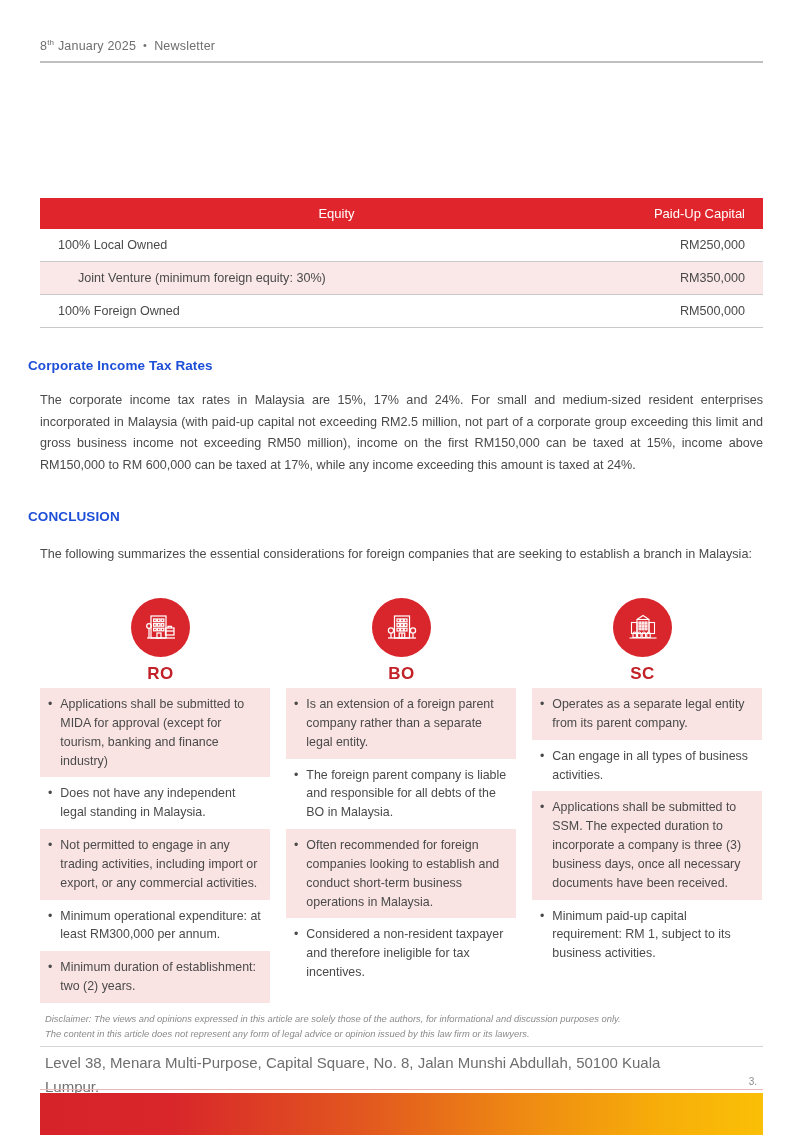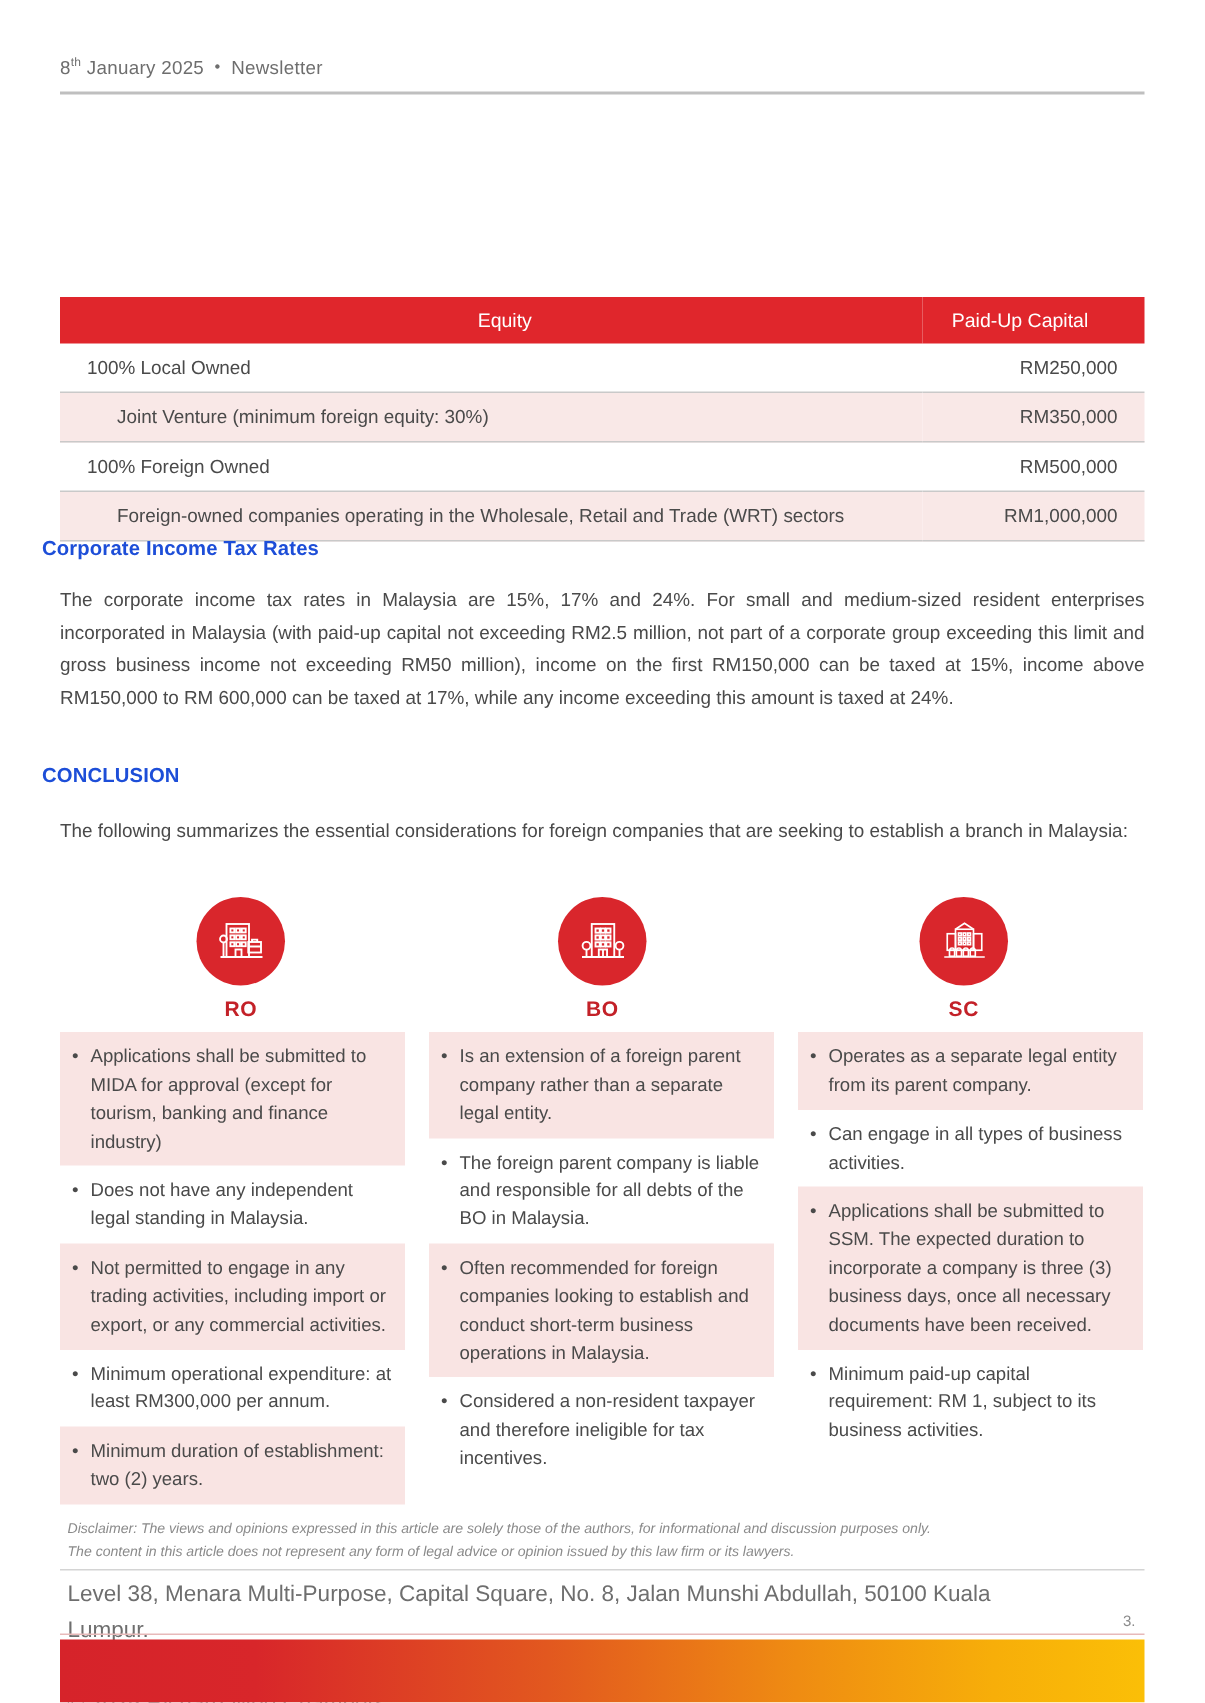--- a/index.html
+++ b/index.html
@@ -69,21 +69,21 @@
   .equity-table th {
     background: #e0262c;
     color: #ffffff;
     font-weight: normal;
     font-size: 13px;
     text-align: center;
     padding: 8px 0 8px 18px;
     height: 27px;
   }
   .equity-table th.right-col {
-    text-align: center;
+    text-align: right;
     padding-right: 18px;
     padding-left: 0;
     width: 148px;
     white-space: nowrap;
   }
   .equity-table td {
     padding: 9px 0 9px 18px;
     color: #4a4a4a;
     border-bottom: 1.4px solid #c9c9c9;
     height: 27px;
@@ -141,21 +141,21 @@
     height: 59px;
     border-radius: 50%;
     background: #d9262c;
     display: inline-flex;
     align-items: center;
     justify-content: center;
   }
   .icon-circle svg { display: block; }
   .icon-label {
     margin-top: 7px;
-    font-size: 14px;
+    font-size: 17px;
     font-weight: bold;
     color: #c32128;
     letter-spacing: 0.4px;
   }
 
   
   .cols {
     position: absolute;
     left: 40px;
     top: 688px;
@@ -260,24 +260,20 @@
           <td>100% Local Owned</td>
           <td class="right-col">RM250,000</td>
         </tr>
         <tr class="shaded">
           <td>Joint Venture (minimum foreign equity: 30%)</td>
           <td class="right-col">RM350,000</td>
         </tr>
         <tr>
           <td>100% Foreign Owned</td>
           <td class="right-col">RM500,000</td>
-        </tr>
-        <tr class="shaded">
-          <td>Foreign-owned companies operating in the Wholesale, Retail and Trade (WRT) sectors</td>
-          <td class="right-col">RM1,000,000</td>
         </tr>
       </tbody>
   </table>
 
   <div class="sec-heading" id="h-tax">Corporate Income Tax Rates</div>
   <div class="body-para" id="p-tax">The corporate income tax rates in Malaysia are 15%, 17% and 24%. For small and medium-sized resident enterprises incorporated in Malaysia (with paid-up capital not exceeding RM2.5 million, not part of a corporate group exceeding this limit and gross business income not exceeding RM50 million), income on the first RM150,000 can be taxed at 15%, income above RM150,000 to RM 600,000 can be taxed at 17%, while any income exceeding this amount is taxed at 24%.</div>
 
   <div class="sec-heading" id="h-conclusion">CONCLUSION</div>
   <div class="body-para" id="p-conclusion">The following summarizes the essential considerations for foreign companies that are seeking to establish a branch in Malaysia:</div>
 

